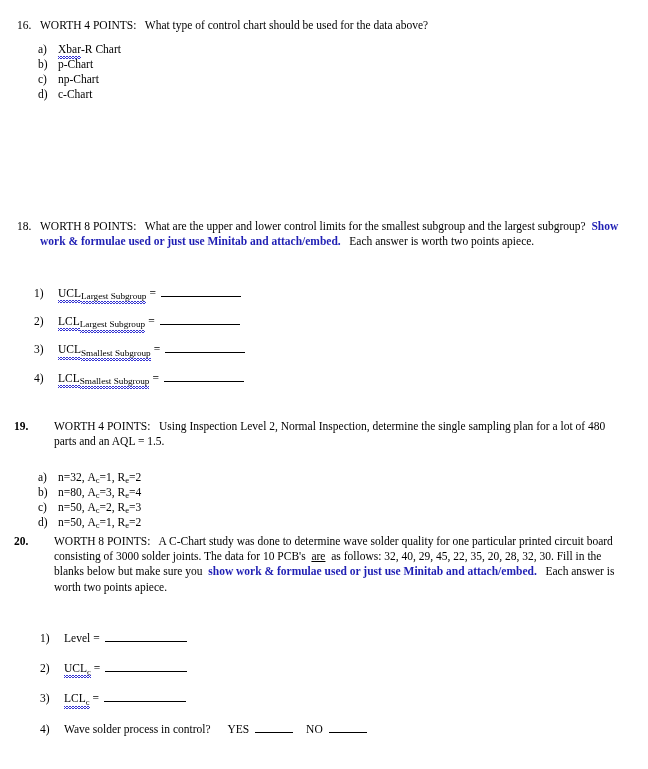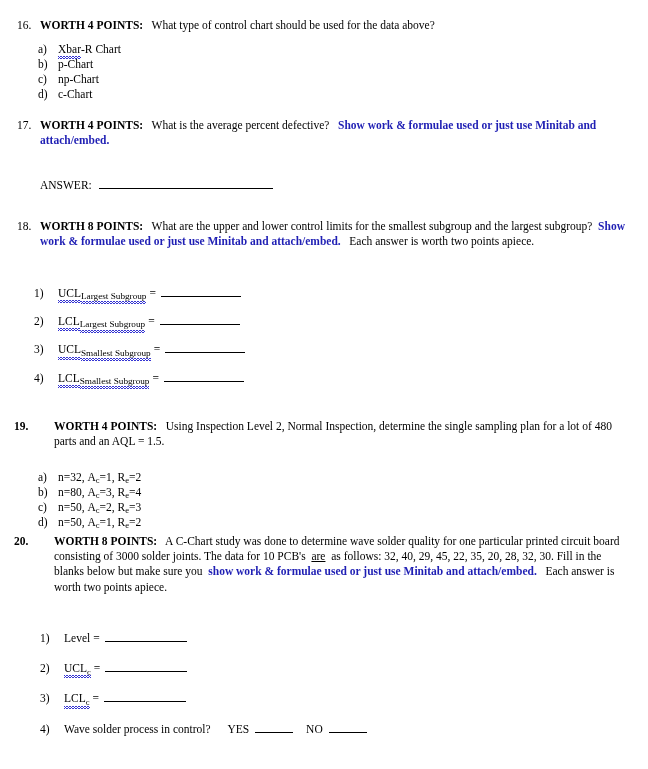--- a/index.html
+++ b/index.html
@@ -44,21 +44,21 @@
     left: 17px;
     top: 0;
     width: 24px;
     text-align: left;
     white-space: nowrap;
   }
   .q-num.wide { left: 14px; font-weight: bold; }
   .q-head.indent-wide { padding-left: 54px; }
 
   .worth {
-    font-weight: bold;
+    font-weight: normal;
   }
   .blue {
     color: #1f1fb4;
     font-weight: bold;
   }
   .u-word { text-decoration: underline; }
 
   
   .choices {
     position: absolute;
@@ -171,33 +171,20 @@
     <div class="choice">
       <span class="mk">c)</span>
       <span>np-Chart</span>
     </div>
     <div class="choice">
       <span class="mk">d)</span>
       <span>c-Chart</span>
     </div>
   </div>
 
-  <div class="q" style="top:118px;">
-    <div class="q-head">
-      <span class="q-num">17.</span>
-      <span class="worth">WORTH 4 POINTS:</span>
-      <span>&nbsp; </span><span>What is the average percent defective?</span>
-      <span>&nbsp; </span><span class="blue">Show work &amp; formulae used or just use Minitab and attach/embed.</span>
-    </div>
-  </div>
-  <div class="q" style="top:178px;">
-    <div style="padding-left:40px;">
-      <span>ANSWER:</span><span class="blank b-answer"></span>
-    </div>
-  </div>
 
   <div class="q" style="top:219px;">
     <div class="q-head">
       <span class="q-num">18.</span>
       <span class="worth">WORTH 8 POINTS:</span>
       <span>&nbsp; </span><span>What are the upper and lower control limits for the smallest subgroup and the largest subgroup?</span>
       <span>&nbsp;</span><span class="blue">Show work &amp; formulae used or just use Minitab and attach/embed.</span>
       <span>&nbsp; </span><span>Each answer is worth two points apiece.</span>
     </div>
   </div>

